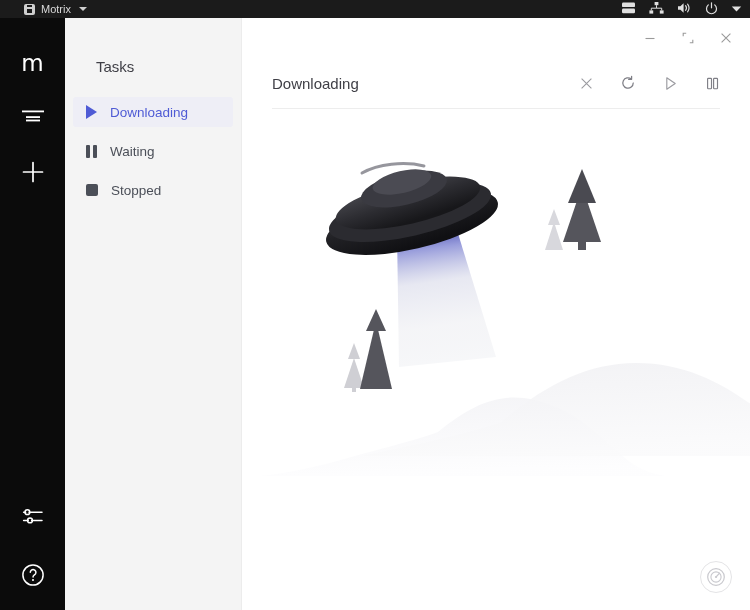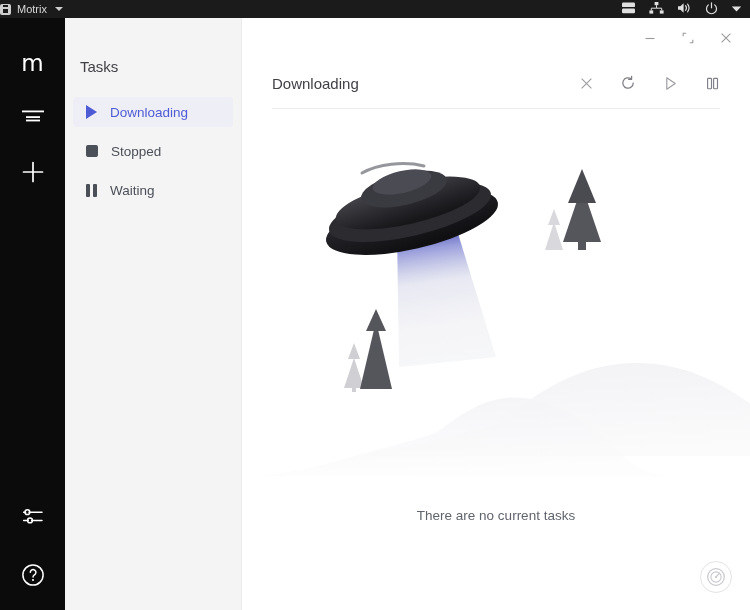--- a/index.html
+++ b/index.html
@@ -11,21 +11,21 @@
   }
 
   
   .os-bar {
     position: absolute; top: 0; left: 0;
     width: 750px; height: 18px;
     background: #1b1b1b;
     display: flex; align-items: center;
     color: #d8d8d8; font-size: 11px;
   }
-  .os-left { display: flex; align-items: center; gap: 6px; }
+  .os-left { display: flex; align-items: center; gap: 6px; padding-left: 24px; }
   .os-app-icon {
     width: 11px; height: 11px; border-radius: 2px;
     background: #cfcfcf; position: relative;
   }
   .os-app-icon::after {
     content: ""; position: absolute; left: 3px; top: 5px;
     width: 5px; height: 4px; background: #1b1b1b;
   }
   .os-app-icon::before {
     content: ""; position: absolute; left: 3px; top: 1px;
@@ -71,21 +71,21 @@
   .rail-bottom { margin-bottom: 20px; display: flex; flex-direction: column; align-items: center; }
   .rail-bottom .rail-btn { margin-top: 28px; }
 
   
   .tasks {
     position: absolute; top: 0; left: 65px;
     width: 177px; height: 592px;
     background: #f4f4f4; border-right: 1px solid #ececec;
   }
   .tasks-title {
-    margin: 40px 0 0 15px; font-size: 15px; color: #3f3f46; font-weight: 400;
+    margin: 40px 0 0 31px; font-size: 15px; color: #3f3f46; font-weight: 400;
   }
   .tasks-list { margin-top: 22px; padding: 0 8px; }
   .task-item {
     display: flex; align-items: center; gap: 13px;
     height: 30px; padding-left: 13px; border-radius: 3px;
     font-size: 13.5px; color: #4b4f58; margin-bottom: 9px;
   }
   .task-item.active { background: #eeeef6; color: #4f5bd5; }
   .ico-play-solid {
     width: 0; height: 0;
@@ -220,30 +220,30 @@
   <div class="tasks">
     <div class="tasks-title">Tasks</div>
     <div class="tasks-list">
 
       <div class="task-item active">
         <span class="ico-play-solid"></span>
         <span>Downloading</span>
       </div>
 
       <div class="task-item">
-        <span class="ico-stop-solid"></span>
-        <span>Stopped</span>
-      </div>
-
-      <div class="task-item">
         <span class="ico-pause-solid">
             <i></i>
             <i></i>
           </span>
         <span>Waiting</span>
+      </div>
+
+      <div class="task-item">
+        <span class="ico-stop-solid"></span>
+        <span>Stopped</span>
       </div>
 
     </div>
   </div>
 
   <div class="main">
 
     <div class="win-ctrls">
       <span class="wc">
         <svg width="14" height="14" viewBox="0 0 14 14">
@@ -349,21 +349,20 @@
         <ellipse cx="168" cy="89" rx="83" ry="24" transform="rotate(-13 168 89)" fill="#2b2b30"></ellipse>
 
         <ellipse cx="166" cy="80" rx="74" ry="21" transform="rotate(-13 166 80)" fill="url(#domeG)"></ellipse>
 
         <ellipse cx="162" cy="66" rx="44" ry="16" transform="rotate(-13 162 66)" fill="#3a3a41"></ellipse>
         <ellipse cx="160" cy="59" rx="30" ry="11" transform="rotate(-13 160 59)" fill="#4b4b53"></ellipse>
 
         <path d="M120 50c16-9 42-12 62-7" stroke="#6a6a73" stroke-width="3" fill="none" stroke-linecap="round" opacity="0.7"></path>
       </svg>
 
-      <div class="empty-text">There are no current tasks</div>
     </div>
 
     <div class="fab">
       <svg width="22" height="22" viewBox="0 0 22 22">
         <circle cx="11" cy="11" r="8.3" fill="none" stroke="#c9c9ce" stroke-width="1.2"></circle>
         <circle cx="11" cy="11" r="5.1" fill="none" stroke="#c9c9ce" stroke-width="1.1"></circle>
         <path d="M11 11l3.6-3.9" stroke="#c9c9ce" stroke-width="1.2" stroke-linecap="round"></path>
         <circle cx="11" cy="11" r="1.1" fill="#c9c9ce"></circle>
       </svg>
     </div>

